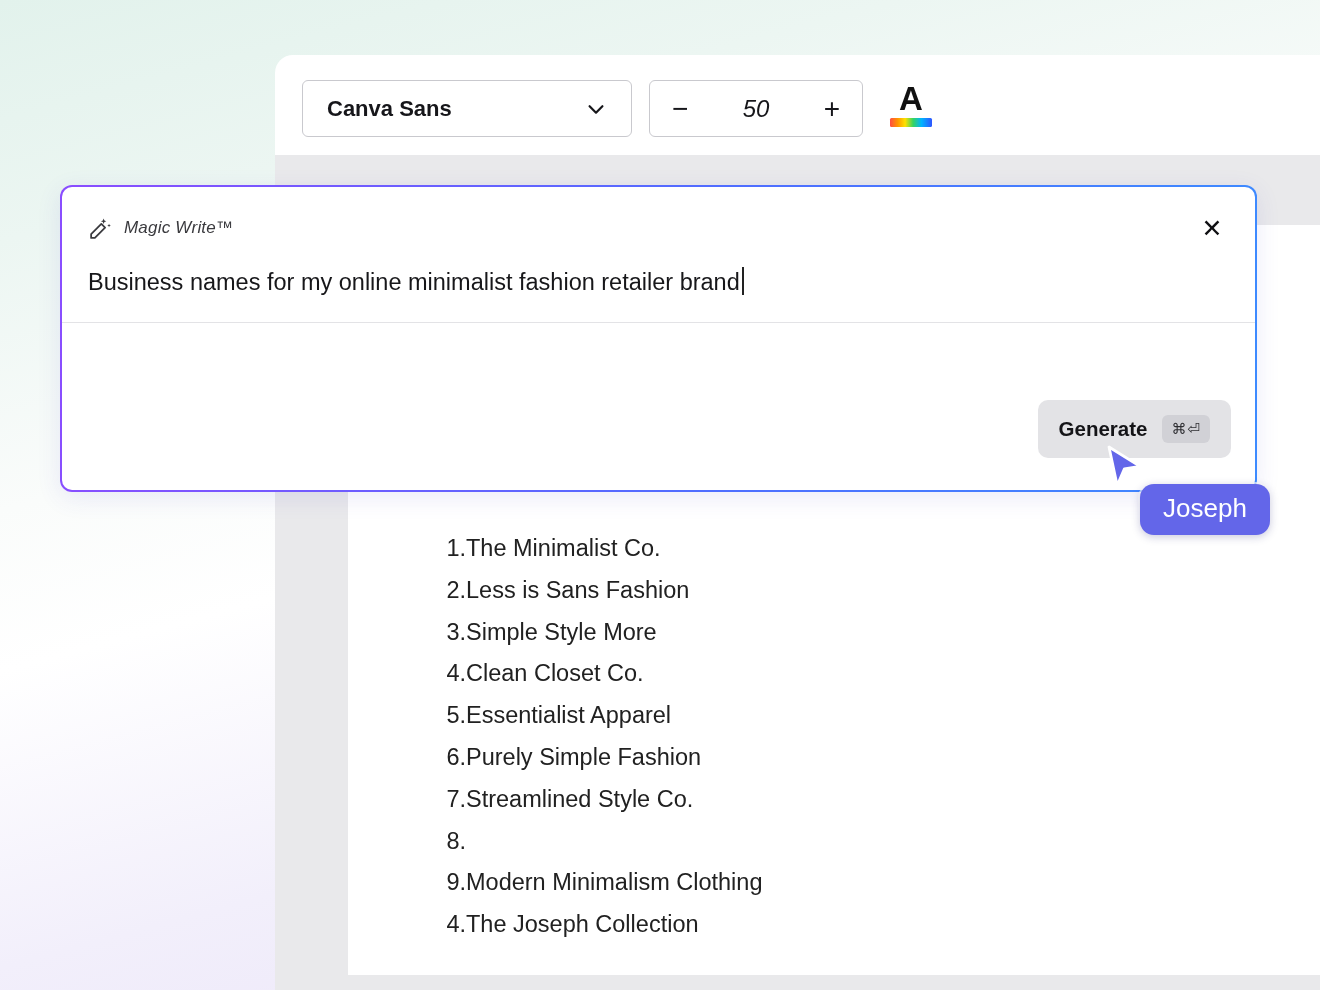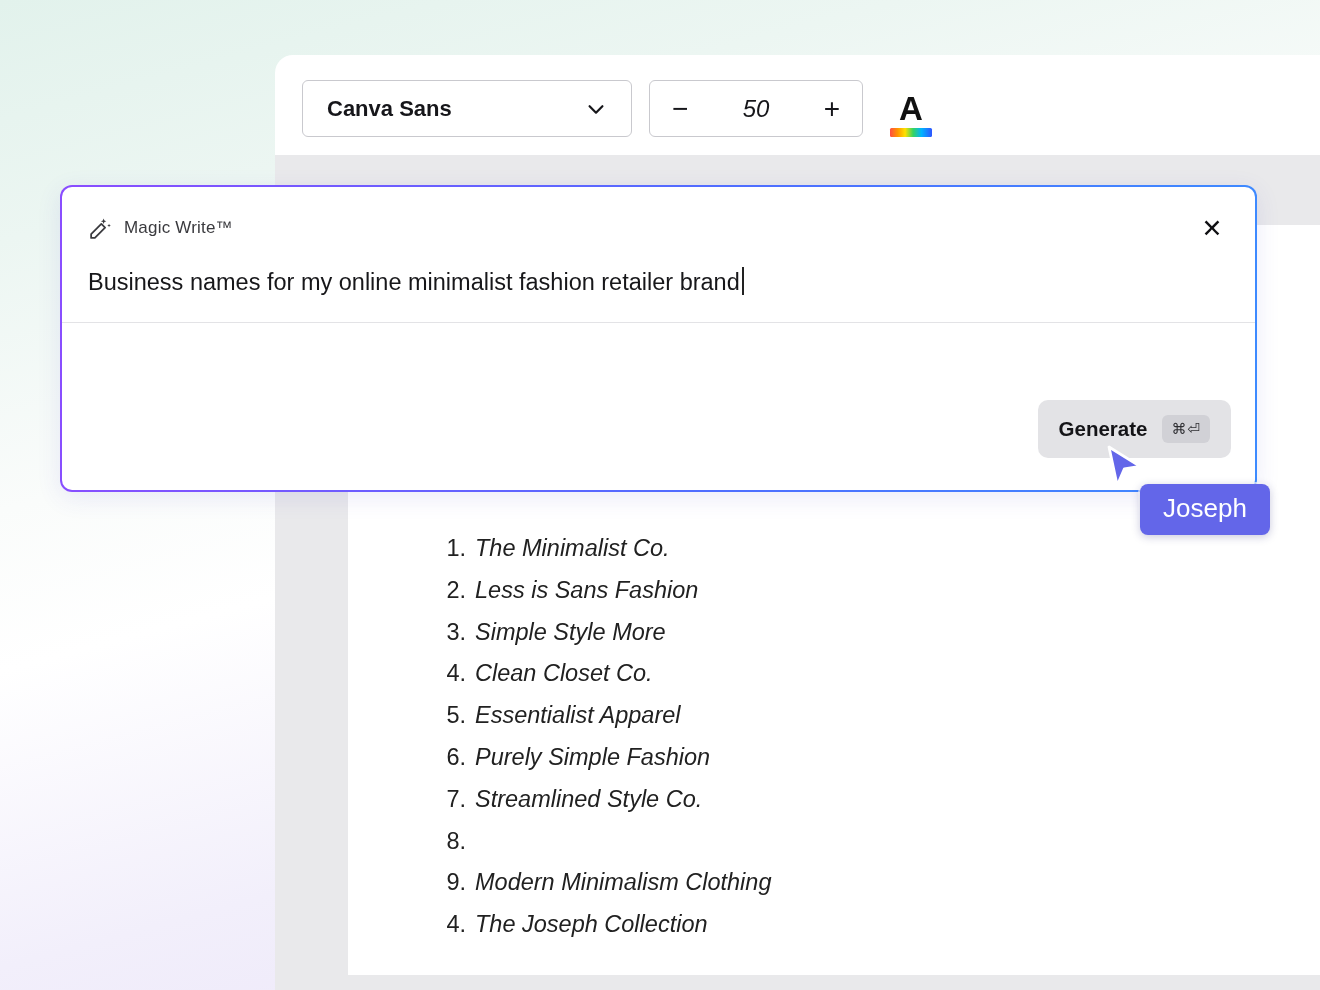--- a/index.html
+++ b/index.html
@@ -27,21 +27,21 @@
     position: absolute;
     left: 275px; top: 55px;
     width: 1045px; height: 100px;
     background: #ffffff;
     border-top-left-radius: 18px;
   }
   .toolbar {
     position: absolute;
     left: 27px; top: 25px;
     display: flex;
-    align-items: flex-end;
+    align-items: flex-start;
   }
   .font-select {
     width: 330px; height: 57px;
     border: 1.5px solid #c9c9ce;
     border-radius: 6px;
     background: #fff;
     display: flex;
     align-items: center;
     padding: 0 24px;
     cursor: pointer;
@@ -127,23 +127,21 @@
     display: flex;
     font-size: 23.5px;
     line-height: 41.8px;
   }
   .list-row .num {
     width: 48px;
     text-align: right;
     flex: none;
   }
   .list-row .txt {
-    margin-left: 9px;
     white-space: nowrap;
-    font-style: italic;
   }
 
   
   .magic-dialog {
     position: absolute;
     left: 60px; top: 185px;
     width: 1197px; height: 307px;
     padding: 2px;
     border-radius: 12px;
     background: linear-gradient(95deg, #8a4dff 0%, #4f6dff 55%, #3d8bff 100%);
@@ -153,20 +151,21 @@
     width: 100%; height: 100%;
     background: #ffffff;
     border-radius: 10px;
     display: flex;
     flex-direction: column;
   }
   .md-header {
     display: flex;
     align-items: center;
     padding: 24px 26px 8px 26px;
+    font-style: italic;
   }
   .md-header .wand { margin-right: 11px; display: flex; }
   .md-header .md-title {
     font-size: 17px;
     color: #3a3a3e;
     font-weight: 500;
     letter-spacing: .2px;
   }
   .md-close {
     margin-left: auto;
@@ -238,21 +237,21 @@
     z-index: 30;
   }
   .collab-label {
     position: absolute;
     left: 1140px; top: 484px;
     background: #6366e9;
     color: #ffffff;
     font-size: 26px;
     font-weight: 500;
     padding: 9px 23px 11px 23px;
-    border-radius: 8px;
+    border-radius: 14px;
     box-shadow: 0 2px 8px rgba(40, 40, 120, 0.25), 0 0 0 2px rgba(255,255,255,0.65);
     z-index: 29;
     white-space: nowrap;
   }
 </style>
 </head>
 <body>
 
 <div class="stage">
 

